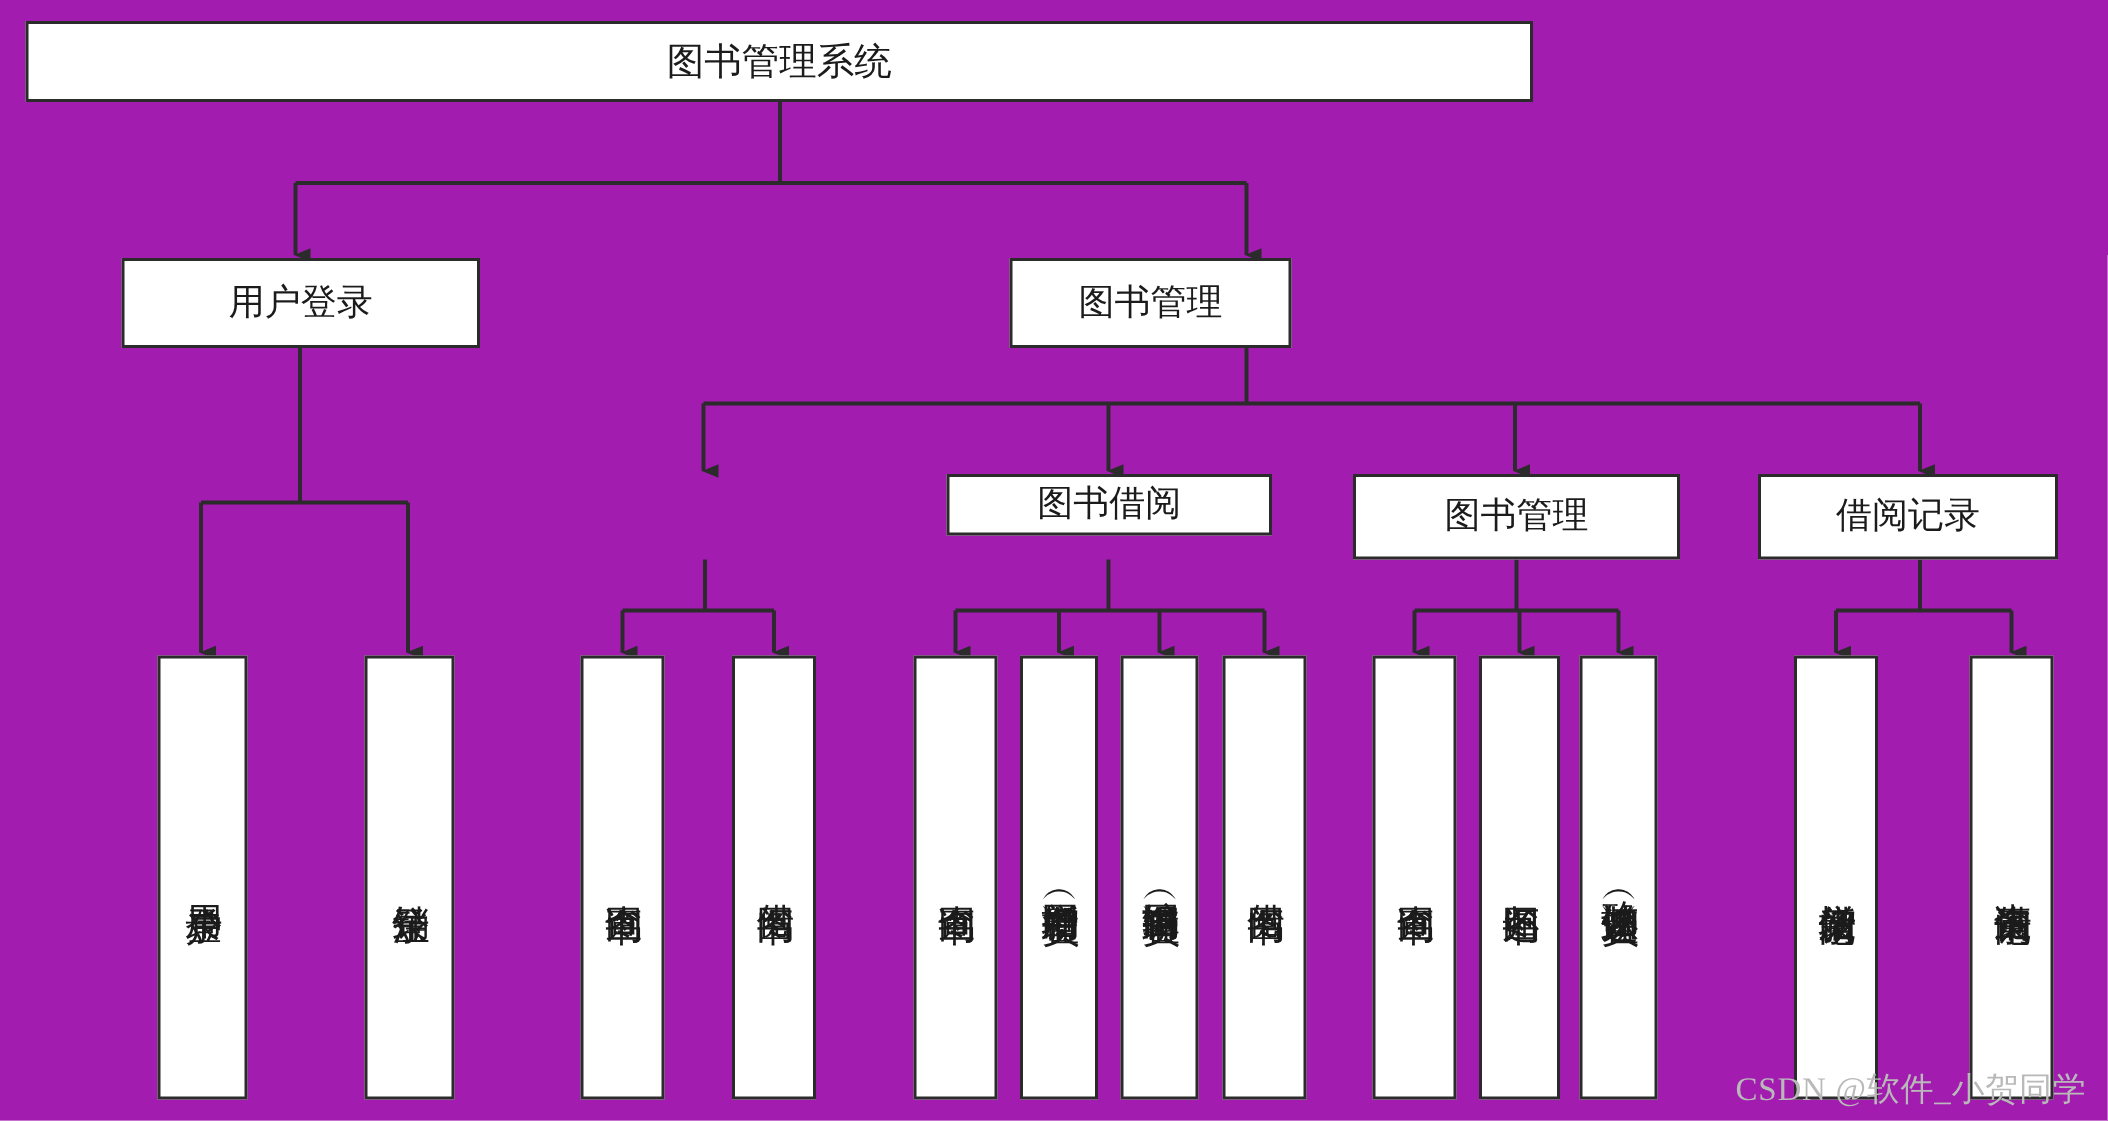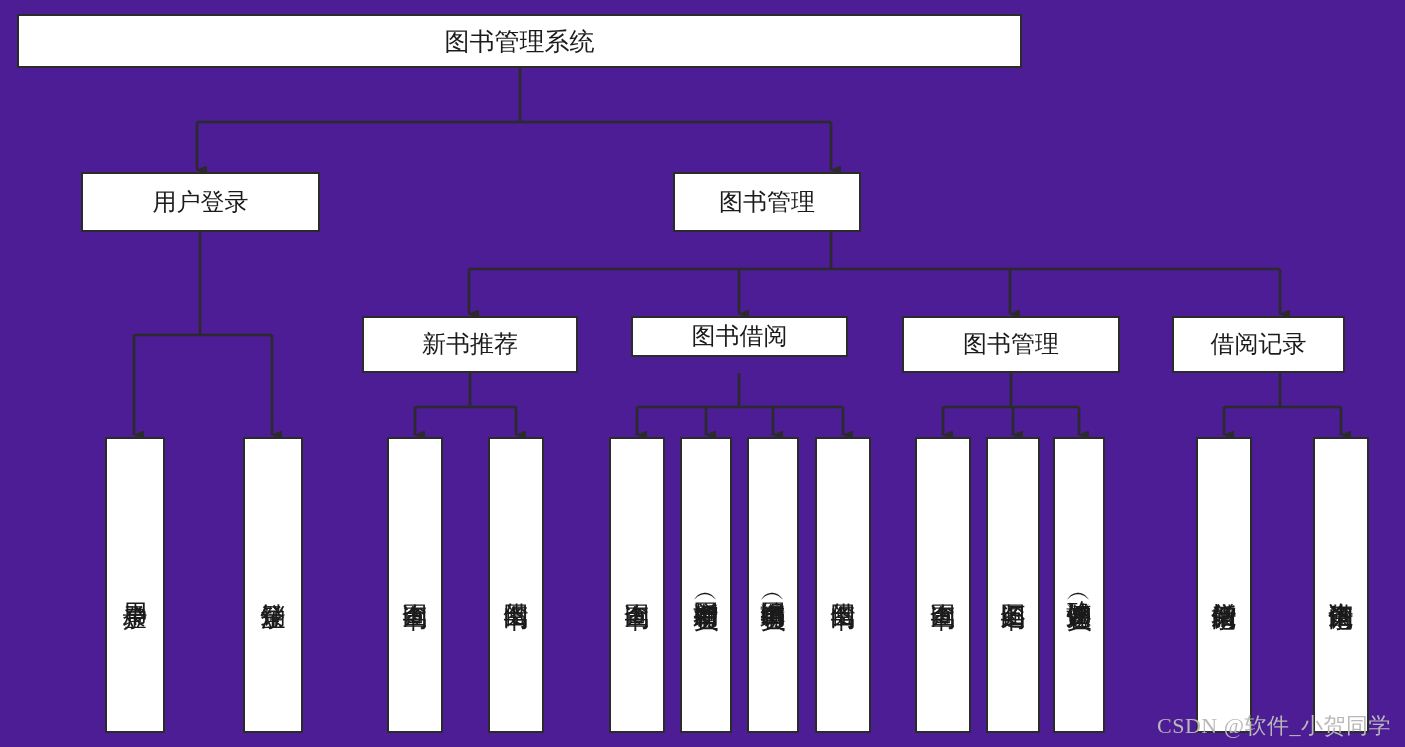--- a/index.html
+++ b/index.html
@@ -11,21 +11,21 @@
     width: 1405px;
     height: 747px;
     font-family: "Liberation Sans", "DejaVu Sans", sans-serif;
     overflow: hidden;
     position: relative;
   }
   #diagram-root {
     position: relative;
     width: 1405px;
     height: 747px;
-    background: #4c1d95;
+    background: #a21caf;
   }
   svg.diagram-svg {
     position: absolute;
     top: 0;
     left: 0;
     width: 1405px;
     height: 747px;
     display: block;
   }
   .node-box {
@@ -136,30 +136,27 @@
     <span class="node-label">图书管理系统</span>
   </div>
 
   <div class="node-box node-mid" style="left:81px; top:172px; width:239px; height:60px;">
     <span class="node-label">用户登录</span>
   </div>
   <div class="node-box node-mid" style="left:673px; top:172px; width:188px; height:60px;">
     <span class="node-label">图书管理</span>
   </div>
 
-  <div class="node-box node-mid" style="left:362px; top:316px; width:216px; height:57px;">
-    <span class="node-label">新书推荐</span>
-  </div>
   <div class="node-box node-mid" style="left:631px; top:316px; width:217px; height:41px;">
     <span class="node-label">图书借阅</span>
   </div>
   <div class="node-box node-mid" style="left:902px; top:316px; width:218px; height:57px;">
     <span class="node-label">图书管理</span>
   </div>
-  <div class="node-box node-mid" style="left:1172px; top:316px; width:173px; height:57px;">
+  <div class="node-box node-mid" style="left:1172px; top:316px; width:200px; height:57px;">
     <span class="node-label">借阅记录</span>
   </div>
 
   <div class="node-box node-leaf" style="left:105px; top:437px; width:60px; height:296px;">
     <span class="node-label">用户登录</span>
   </div>
   <div class="node-box node-leaf" style="left:243px; top:437px; width:60px; height:296px;">
     <span class="node-label">注销登录</span>
   </div>
 

